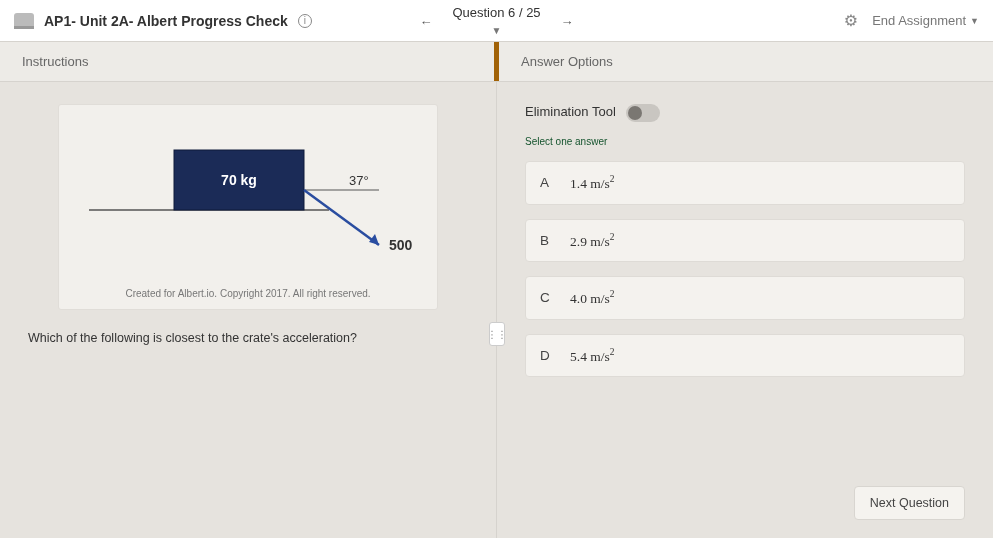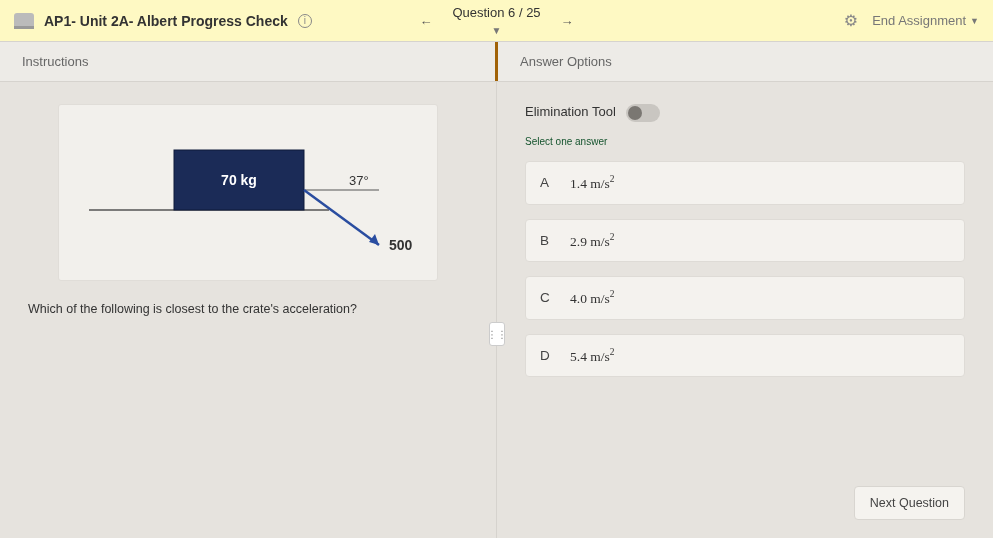--- a/index.html
+++ b/index.html
@@ -1,30 +1,30 @@
 <!DOCTYPE html>
 <html><head>
 <meta charset="utf-8">
 <style>
   * { box-sizing: border-box; margin: 0; padding: 0; }
   html, body { width: 993px; height: 538px; font-family: -apple-system, BlinkMacSystemFont, "Segoe UI", Arial, sans-serif; background:#e6e3de; overflow:hidden; }
-  .topbar { display:flex; align-items:center; height:42px; padding:0 14px; background:#fef9c3; border-bottom:1px solid #d6d3ce; font-size:13px; color:#444;}
+  .topbar { display:flex; align-items:center; height:42px; padding:0 14px; background:#ffffff; border-bottom:1px solid #d6d3ce; font-size:13px; color:#444;}
   .topbar .left { display:flex; align-items:center; gap:10px; flex:1; }
   .topbar .title { font-weight:700; color:#333; font-size:14px;}
   .topbar .info-icon { width:14px; height:14px; border:1.5px solid #888; border-radius:50%; display:inline-flex; align-items:center; justify-content:center; font-size:10px; color:#888; }
   .topbar .center { display:flex; align-items:center; gap:20px; flex:1; justify-content:center;}
   .nav-arrow { color:#555; font-weight:bold; cursor:pointer; }
   .q-counter { display:flex; align-items:center; gap:5px; cursor:pointer; color:#333;flex-direction:column;}
   .topbar .right { display:flex; align-items:center; gap:14px; flex:1; justify-content:flex-end;}
   .gear { color:#888; font-size:16px;}
   .end-assign { color:#777; font-size:13px; display:flex; align-items:center; gap:4px; cursor:pointer;}
   .app-icon { width:20px; height:16px; background:#bbb; border-radius:3px 3px 0 0; border-bottom:3px solid #999; }
   .columns-header { display:flex; height:40px; border-bottom:1px solid #d6d3ce; background:#edebe7;}
   .col-h { flex:1; display:flex; align-items:center; padding:0 22px; font-size:13px; color:#666;}
-  .col-h:first-child { border-right:3px solid #a16207;}
+  .col-h:first-child { border-right:5px solid #a16207;}
   .main { display:flex; height:456px; position:relative;}
   .pane { flex:1; padding:22px 28px; position:relative;}
   .pane.left { border-right:1px solid #d6d3ce;}
   .diagram-card { background:#f2f0ec; border:1px solid #e0ddd8; border-radius:3px; padding:25px 20px 10px 20px; margin:0 auto 18px auto; width:380px;}
   .diagram-svg-wrap { display:flex; justify-content:center;text-align:center;}
   .credit { font-size:10px; color:#777; text-align:center; margin-top:18px;}
   .qtext { font-size:12.5px; color:#333; line-height:1.6; margin-top:10px;}
   .qtext p { margin-bottom:10px;}
   .drag-handle { position:absolute; left:-8px; top:240px; width:16px; height:24px; background:#fff; border:1px solid #ccc; border-radius:3px; display:flex; align-items:center; justify-content:center; font-size:10px; color:#888; cursor:col-resize;}
   .elim-row { display:flex; align-items:flex-start; gap:10px; font-size:13px; color:#333; margin-bottom:14px;}
@@ -85,20 +85,21 @@
           <text x="160" y="55" text-anchor="middle" font-size="14" font-weight="bold" fill="#fff">70 kg</text>
 
           <line x1="225" y1="60" x2="300" y2="60" stroke="#555" stroke-width="1"></line>
           <text x="270" y="55" font-size="13" fill="#333">37°</text>
 
           <line x1="225" y1="60" x2="300" y2="115" stroke="#2a4da0" stroke-width="2.5"></line>
           <polygon points="300,115 290,112 296,104" fill="#2a4da0"></polygon>
           <text x="310" y="120" font-size="14" font-weight="bold" fill="#333">500 N</text>
         </svg>
       </div>
+      <div class="credit">Created for Albert.io. Copyright 2017. All right reserved.</div>
     </div>
 
     <div class="qtext">
       <p>Which of the following is closest to the crate's acceleration?</p>
     </div>
   </div>
 
   <div class="pane">
     <div class="drag-handle">⋮⋮</div>
 

